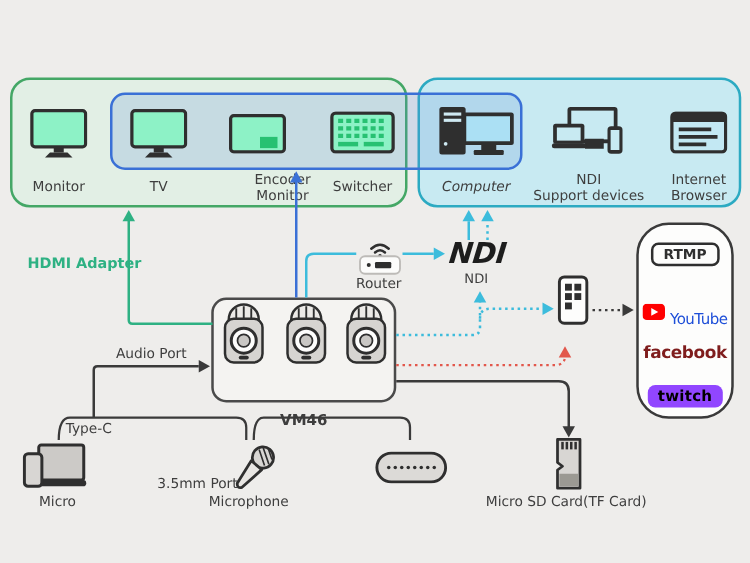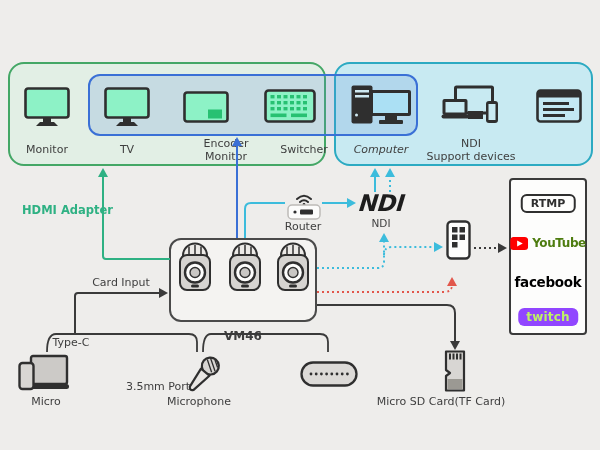--- a/index.html
+++ b/index.html
@@ -3,31 +3,31 @@
 <meta charset="utf-8">
 <style>
   html,body{margin:0;padding:0;background:#eeedeb;font-family:"DejaVu Sans","Liberation Sans",sans-serif;}
   #canvas{position:relative;width:600px;height:450px;background:#eeedeb;overflow:hidden;}
   .abs{position:absolute;}
   .groupbox{position:absolute;border-radius:16px;box-sizing:border-box;}
   .hdmi-box{left:8px;top:62px;width:318px;height:104px;background:#e2efe5;border:2px solid #44a766;}
   .ndi-box{left:334px;top:62px;width:259px;height:104px;background:#c8eaf2;border:2px solid #2caac2;}
   .blue-box{left:88px;top:74px;width:330px;height:62px;background:rgba(90,140,215,0.20);border:2px solid #3a70d6;border-radius:12px;}
   .vm46-box{left:169px;top:238px;width:148px;height:84px;background:#f4f3f1;border:2px solid #4a4a4a;border-radius:12px;}
-  .stream-box{left:509px;top:178px;width:78px;height:157px;background:#fdfdfc;border:2px solid #3a3a3a;border-radius:4px;}
+  .stream-box{left:509px;top:178px;width:78px;height:157px;background:#fdfdfc;border:2px solid #3a3a3a;border-radius:26px;}
   .lbl{position:absolute;font-size:11px;line-height:1.18;color:#3e3e3e;font-weight:500;text-align:center;white-space:pre-line;transform:translateX(-50%);}
   .lbl-left{transform:none;text-align:left;}
   .green-lbl{color:#2eb183;font-weight:600;font-size:11.5px;}
   .ndi-big{font-size:23px;font-weight:900;font-style:italic;color:#1d1d1d;letter-spacing:-0.5px;transform:translateX(-50%) skewX(-6deg);}
   .vm46-lbl{font-size:12px;font-weight:600;margin-top:37px;}
   .rtmp-pill{position:absolute;left:50%;transform:translateX(-50%);top:192px;border:2px solid #2f2f2f;border-radius:6px;padding:1px 8px;font-size:11px;font-weight:700;color:#2f2f2f;background:#fdfdfc;}
   .yt-row{position:absolute;left:50%;transform:translateX(-50%);top:234px;display:flex;align-items:center;gap:4px;}
-  .yt-text{font-size:12px;font-weight:700;color:#4d7c0f;letter-spacing:-0.4px;}
-  .fb-text{position:absolute;left:50%;transform:translateX(-50%);top:272px;font-size:13.5px;font-weight:700;color:#000000;letter-spacing:-0.3px;}
-  .twitch-badge{position:absolute;left:50%;transform:translateX(-50%);top:307px;background:#9146ff;color:#bef264;font-size:12px;font-weight:700;padding:2px 8px;border-radius:6px;letter-spacing:0.2px;}
+  .yt-text{font-size:12px;font-weight:400;color:#1d4ed8;letter-spacing:-0.4px;margin-top:12px;}
+  .fb-text{position:absolute;left:50%;transform:translateX(-50%);top:272px;font-size:13.5px;font-weight:700;color:#7f1d1d;letter-spacing:-0.3px;}
+  .twitch-badge{position:absolute;left:50%;transform:translateX(-50%);top:307px;background:#9146ff;color:#000000;font-size:12px;font-weight:700;padding:2px 8px;border-radius:6px;letter-spacing:0.2px;}
   svg{display:block;}
   #wires{position:absolute;left:0;top:0;pointer-events:none;}
 </style>
 </head>
 <body>
 
 <div id="canvas">
 
   <div class="groupbox hdmi-box"></div>
   <div class="groupbox ndi-box"></div>
@@ -112,24 +112,26 @@
       <rect x="7" y="13" width="26" height="3" fill="#2f2f2f"></rect>
       <rect x="7" y="19" width="31" height="3" fill="#2f2f2f"></rect>
       <rect x="7" y="25" width="22" height="3" fill="#2f2f2f"></rect>
     </svg>
   </div>
 
   <div class="lbl" style="left:47px;top:144px;">Monitor</div>
   <div class="lbl" style="left:127px;top:144px;">TV</div>
   <div class="lbl" style="left:206px;top:138px;margin-left:20px;">Encoder
 Monitor</div>
-  <div class="lbl" style="left:304px;top:144px;text-align:center;">Switcher</div>
+  <div class="lbl" style="left:290px;top:144px;text-align:center;">Switcher</div>
   <div class="lbl" style="left:381px;top:144px;font-style:italic;">Computer</div>
   <div class="lbl" style="left:471px;top:138px;">NDI
 Support devices</div>
+  <div class="lbl" style="left:559px;top:138px;">Internet
+Browser</div>
 
   <div class="lbl lbl-left green-lbl" style="left:22px;top:204px;">HDMI Adapter</div>
 
   <div class="abs" style="left:286px;top:191px;">
     <svg width="36" height="30" viewBox="0 0 36 30">
       <path d="M11,8 Q18,1.5 25,8" fill="none" stroke="#2f2f2f" stroke-width="2" stroke-linecap="round"></path>
       <path d="M14,11 Q18,7.5 22,11" fill="none" stroke="#2f2f2f" stroke-width="2" stroke-linecap="round"></path>
       <circle cx="18" cy="13.5" r="1.4" fill="#2f2f2f"></circle>
       <rect x="2" y="14" width="32" height="14" rx="4" fill="#fcfcfb" stroke="#bdbbb8" stroke-width="1.5"></rect>
       <circle cx="9" cy="21" r="1.6" fill="#2f2f2f"></circle>
@@ -193,21 +195,21 @@
       <svg width="18" height="13" viewBox="0 0 18 13">
         <rect x="0" y="0" width="18" height="13" rx="3.5" fill="#ff0000"></rect>
         <path d="M7,3.4 L12.6,6.5 L7,9.6 Z" fill="#fff"></path>
       </svg>
       <span class="yt-text">YouTube</span>
     </div>
     <div class="fb-text" style="top:94px;">facebook</div>
     <div class="twitch-badge" style="top:128px;">twitch</div>
   </div>
 
-  <div class="lbl" style="left:121px;top:277px;">Card Input</div>
+  <div class="lbl" style="left:121px;top:277px;">Audio Port</div>
   <div class="lbl" style="left:71px;top:337px;">Type-C</div>
   <div class="lbl" style="left:158px;top:337px;margin-top:44px;">3.5mm Port</div>
 
   <div class="abs" style="left:18px;top:354px;">
     <svg width="52" height="42" viewBox="0 0 52 42">
       <rect x="13" y="2" width="36" height="28" rx="2" fill="#cccac7" stroke="#2f2f2f" stroke-width="2.4"></rect>
       <rect x="9" y="30" width="42" height="5" rx="2.5" fill="#2f2f2f"></rect>
       <rect x="1.5" y="9" width="14" height="26" rx="3" fill="#d8d6d3" stroke="#2f2f2f" stroke-width="2.4"></rect>
     </svg>
   </div>
@@ -245,21 +247,21 @@
       <path d="M5,1.5 H23 V40.5 H5 V26 L9,23 L5,20 Z" fill="#d8d6d3" stroke="#2f2f2f" stroke-width="2.2" stroke-linejoin="round"></path>
       <g fill="#2f2f2f">
         <rect x="8" y="3.5" width="2" height="6"></rect>
           <rect x="11.5" y="3.5" width="2" height="6"></rect>
           <rect x="15" y="3.5" width="2" height="6"></rect>
           <rect x="18.5" y="3.5" width="2" height="6"></rect>
       </g>
       <rect x="6.5" y="29" width="15" height="10" fill="#9b9993"></rect>
     </svg>
   </div>
-  <div class="lbl" style="left:441px;top:396px;">Micro SD Card(TF Card)</div>
+  <div class="lbl" style="left:453px;top:396px;">Micro SD Card(TF Card)</div>
 
   <svg id="wires" width="600" height="450" viewBox="0 0 600 450">
 
     <path d="M170,259 L106,259 Q103,259 103,256 L103,176" fill="none" stroke="#2eb183" stroke-width="2"></path>
     <polygon points="103,168 98,177 108,177" fill="#2eb183"></polygon>
 
     <path d="M237,238 L237,145" fill="none" stroke="#3a70d6" stroke-width="2"></path>
     <polygon points="237,137 232,146 242,146" fill="#3a70d6"></polygon>
 
     <path d="M245,238 L245,209 Q245,203 251,203 L285,203" fill="none" stroke="#3cbcdc" stroke-width="2"></path>

